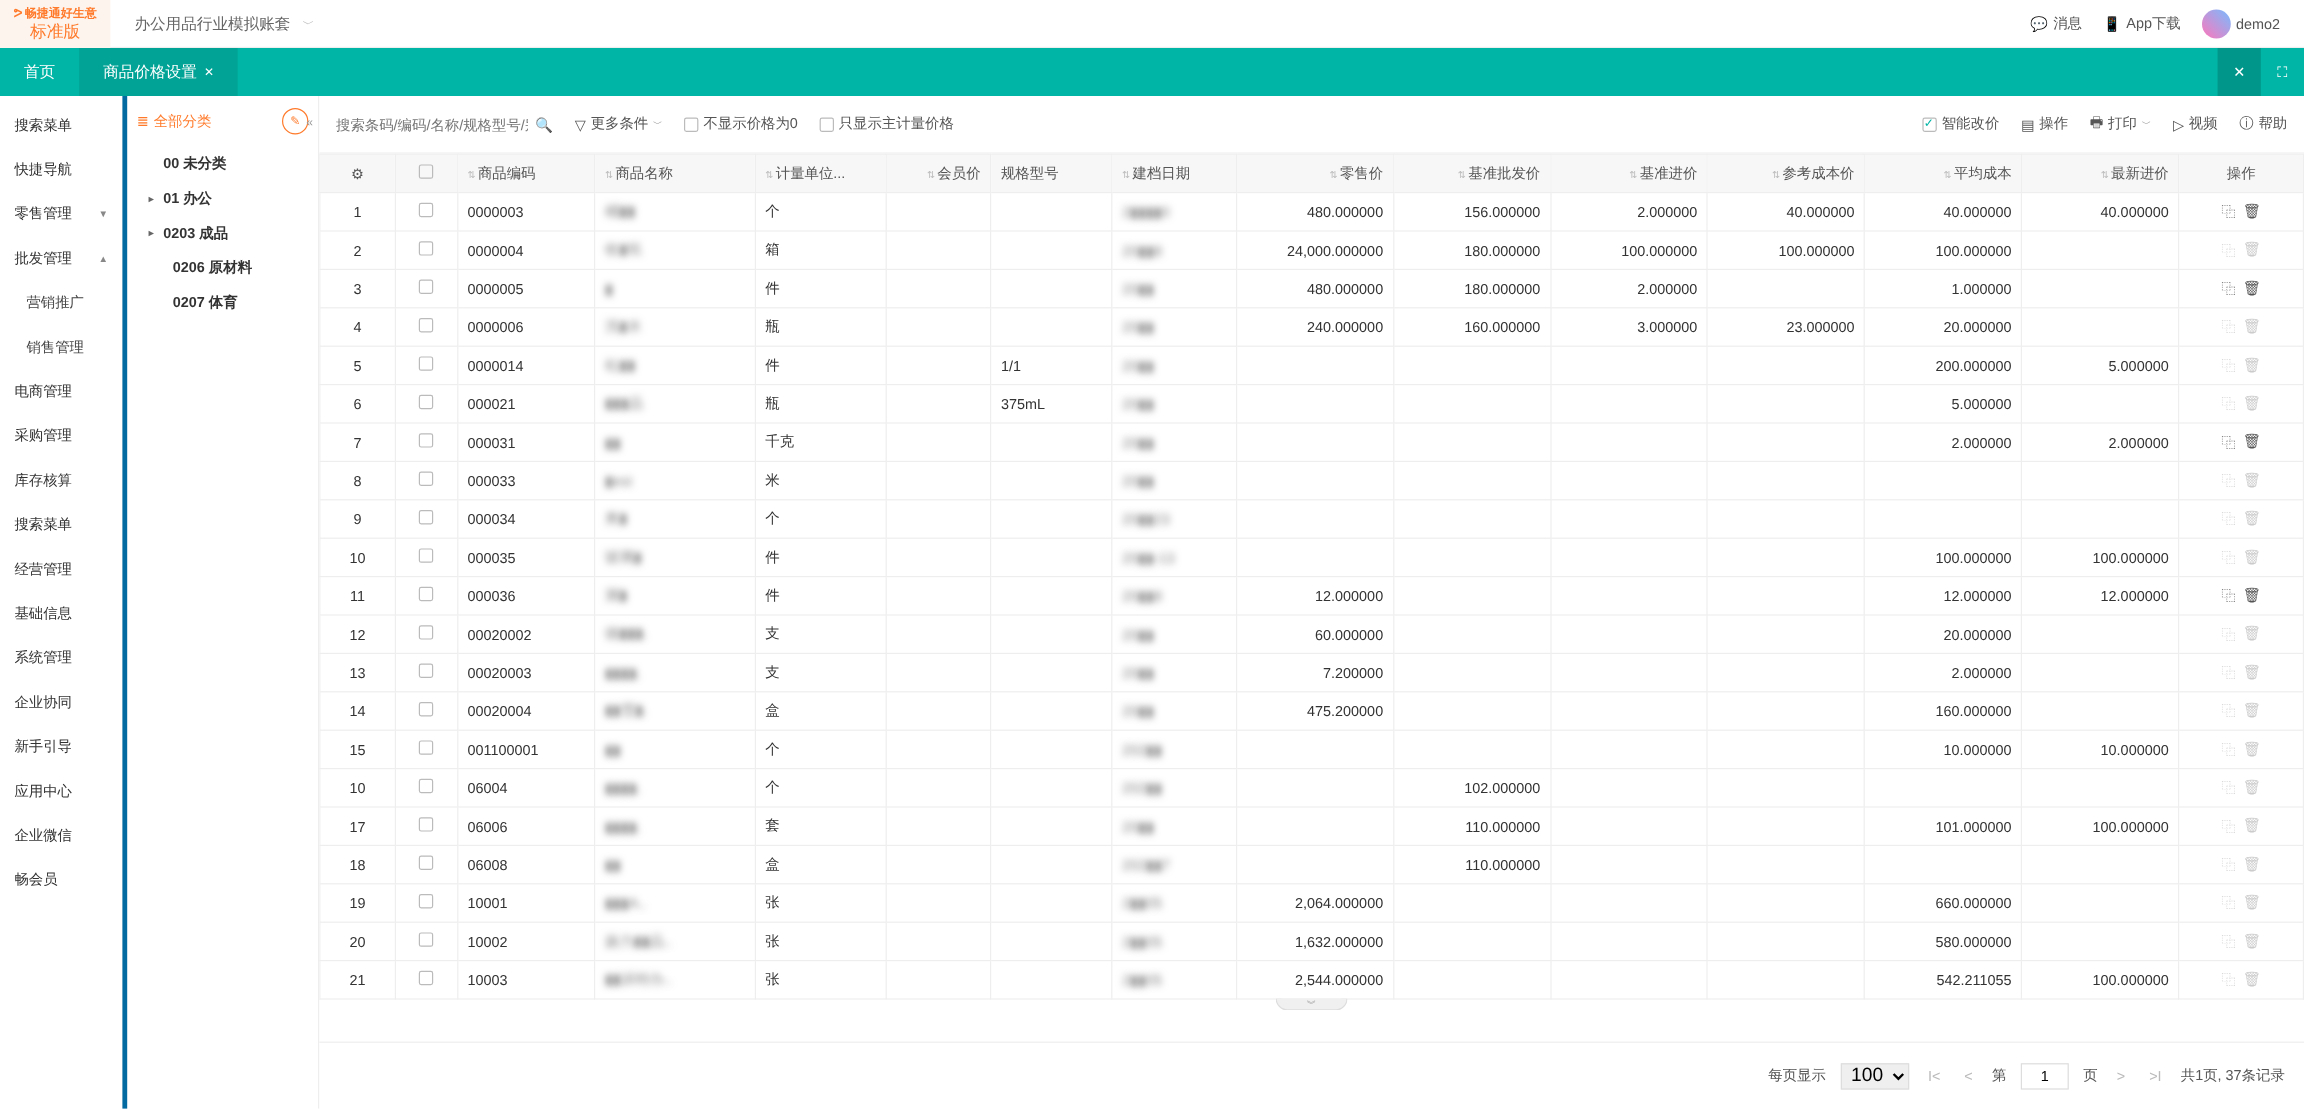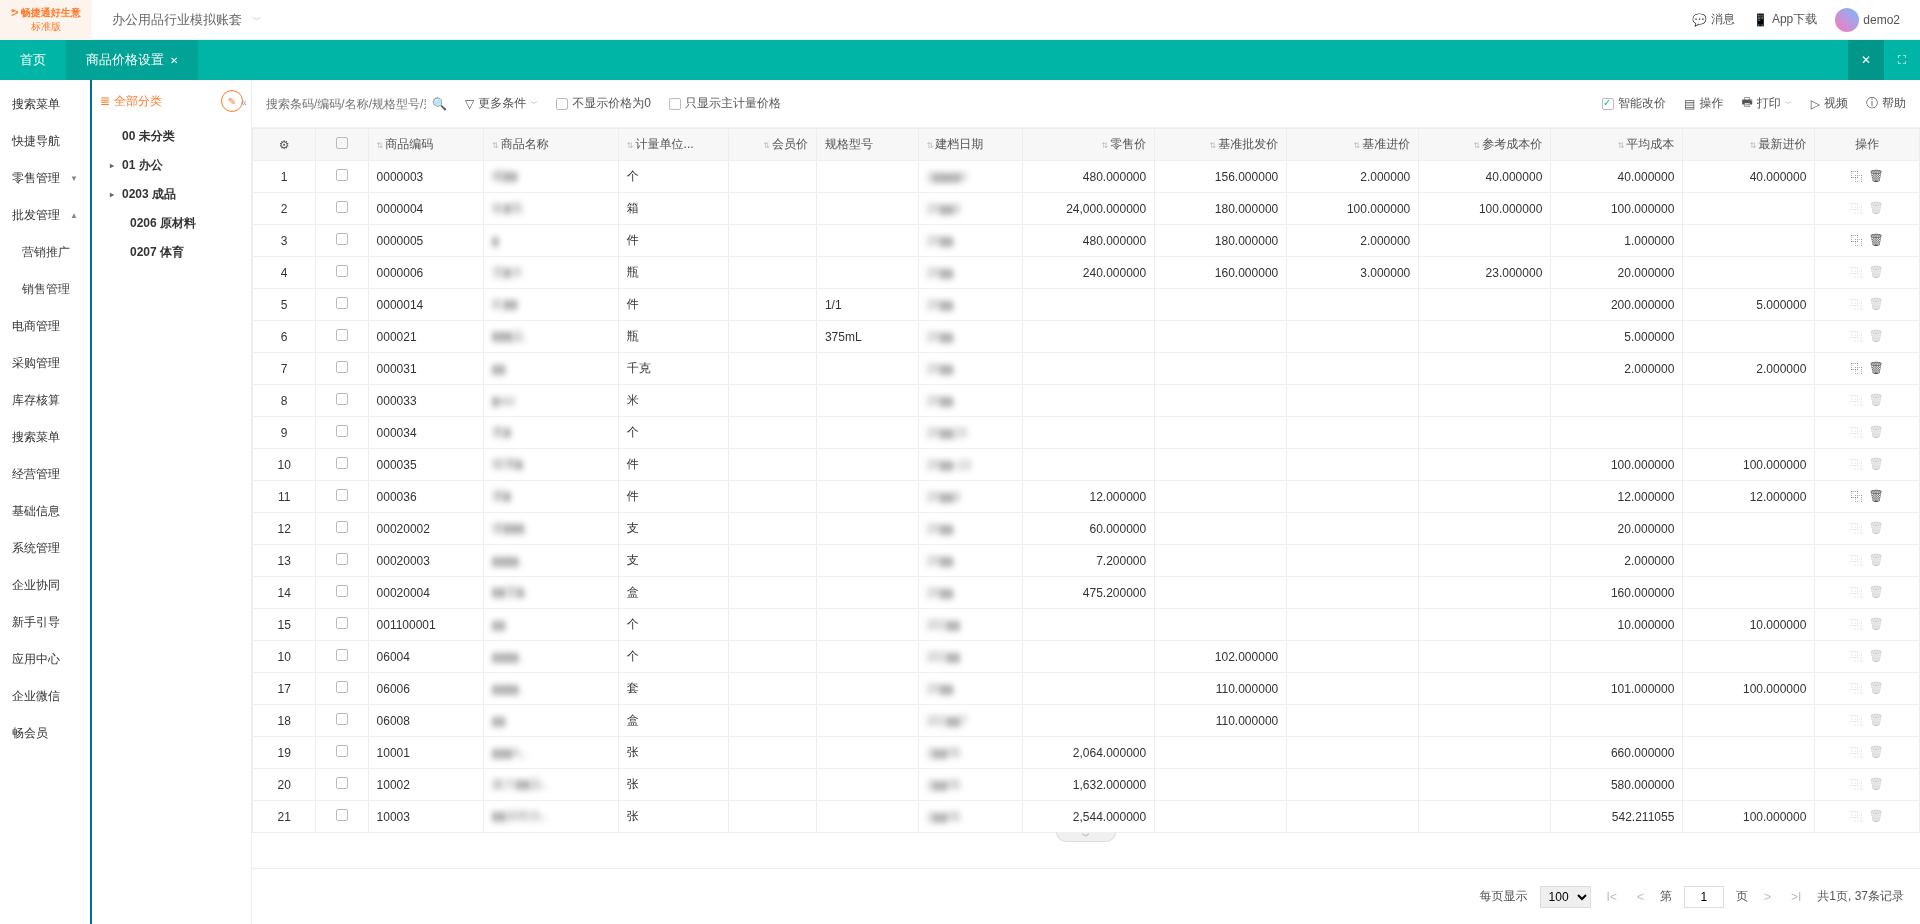--- a/index.html
+++ b/index.html
@@ -1,32 +1,32 @@
 <!DOCTYPE html>
 <html><head>
 <meta charset="utf-8">
 <style>
 * { box-sizing: border-box; margin: 0; padding: 0; }
 body { font-family: "Microsoft YaHei", Arial, sans-serif; font-size: 12px; color: #333; background: #fff; overflow: hidden; }
 .top-header { height: 40px; display: flex; align-items: center; border-bottom: 1px solid #eee; background: #fff; }
 .logo-box { width: 92px; height: 40px; display: flex; flex-direction: column; align-items: center; justify-content: center; background: #fdf4ee; }
 .logo-top { color: #ff7a2b; font-size: 10px; font-weight: bold; display: flex; align-items: center; gap: 2px; }
-.logo-bottom { color: #ff7a2b; font-size: 10px; }
+.logo-bottom { color: #ff7a2b; font-size: 14px; }
 .breadcrumb { flex: 1; padding-left: 20px; color: #666; font-size: 13px; display: flex; align-items: center; gap: 10px; }
 .top-right { display: flex; align-items: center; gap: 18px; padding-right: 20px; color: #555; }
 .top-right-item { display: flex; align-items: center; gap: 4px; cursor: pointer; font-size: 12px; }
 .avatar { width: 24px; height: 24px; border-radius: 50%; background: linear-gradient(45deg,#f7b,#7bf); }
 .tab-bar { height: 40px; background: #00b5a5; display: flex; align-items: stretch; position: relative; }
 .tab { padding: 12px 20px; display: flex; align-items: center; color: #fff; font-size: 13px; cursor: pointer; gap: 6px; }
 .tab.active { background: #00a396; }
 .tab-close { font-size: 10px; }
 .tab-bar-right { position: absolute; right: 0; top: 0; height: 100%; display: flex; align-items: center; }
 .tab-bar-btn { width: 36px; height: 100%; display: flex; align-items: center; justify-content: center; color: #fff; cursor: pointer; }
 .layout-row { display: flex; height: calc(924px - 80px); }
-.left-nav { width: 92px; background: #fff; border-right: 2px solid #0369a1; padding-top: 6px; overflow-y: auto; }
+.left-nav { width: 106px; background: #fff; border-right: 4px solid #0369a1; padding-top: 6px; overflow-y: auto; }
 .left-nav-item { padding: 10px 12px; font-size: 12px; color: #333; cursor: pointer; display: flex; align-items: center; justify-content: space-between; }
 .left-nav-item.sub { padding-left: 22px; color: #444; }
 .arrow { font-size: 8px; color: #888; }
 .tree-panel { width: 160px; border-right: 1px solid #eee; padding: 10px 8px; position: relative; }
 .tree-header { display: flex; align-items: center; justify-content: space-between; color: #ff7a2b; font-size: 12px; margin-bottom: 10px; }
 .tree-header-left { display: flex; align-items: center; gap: 4px; }
 .tree-edit-btn { width: 22px; height: 22px; border: 1px solid #ff7a2b; border-radius: 50%; display: flex; align-items: center; justify-content: center; color: #ff7a2b; font-size: 10px; }
 .tree-item { padding: 6px 4px 6px 18px; font-size: 12px; color: #333; cursor: pointer; display: flex; align-items: center; gap: 4px; font-weight: bold; }
 .tree-item.l1 { padding-left: 10px; }
 .tree-item .caret { font-size: 8px; color: #666; width: 8px; }
@@ -54,21 +54,21 @@
 .col-unit { width: 80px; }
 .col-vip { width: 64px; }
 .col-spec { width: 74px; }
 .col-date { width: 76px; }
 .col-money { width: 96px; }
 .col-op { width: 76px; }
 .op-icons { display: flex; gap: 6px; justify-content: center; color: #888; }
 .blur { color: transparent; text-shadow: 0 0 6px rgba(0,0,0,.5); }
 .footer { height: 56px; border-top: 1px solid #eee; display: flex; align-items: center; justify-content: flex-end; padding: 0 16px; gap: 12px; color: #555; font-size: 12px; }
 .ft-input { width: 40px; height: 22px; border: 1px solid #ddd; text-align: center; font-size: 12px; }
-.ft-sel { height: 22px; border: 1px solid #ddd; font-size: 12px; padding: 0 4px; }
+.ft-sel { height: 22px; border: 1px solid #ddd; font-size: 16px; padding: 0 4px; }
 .pg-btn { color: #bbb; cursor: pointer; padding: 0 4px; }
 .folddown { width: 60px; height: 10px; background: #f0f0f0; border: 1px solid #ddd; border-top: none; border-radius: 0 0 10px 10px; margin: -1px auto 0; display: flex; align-items: center; justify-content: center; color: #aaa; font-size: 8px; }
 </style>
 </head>
 <body>
 
 <div class="top-header">
   <div class="logo-box">
     <div class="logo-top">
         <span>ᕗ</span>

